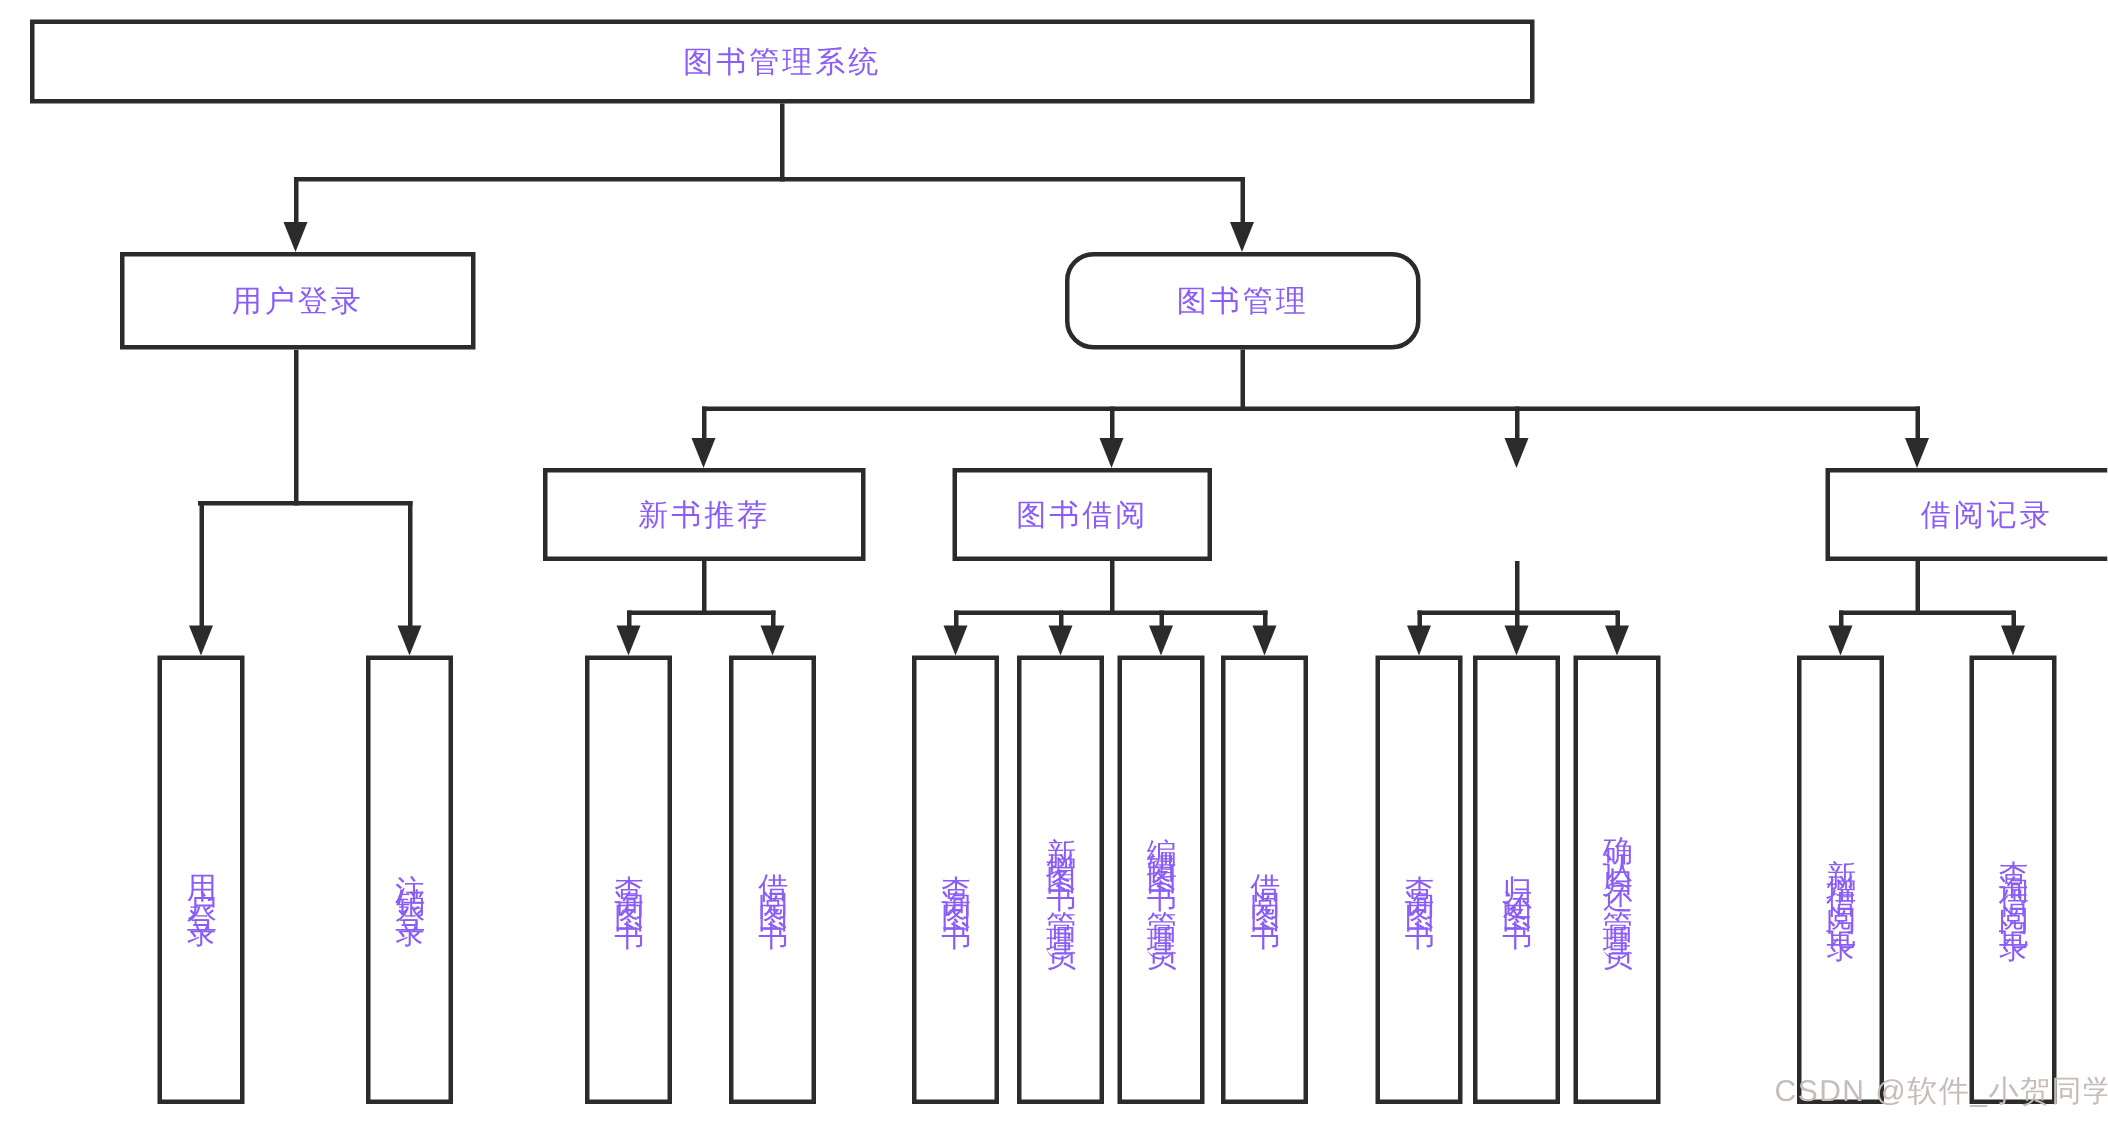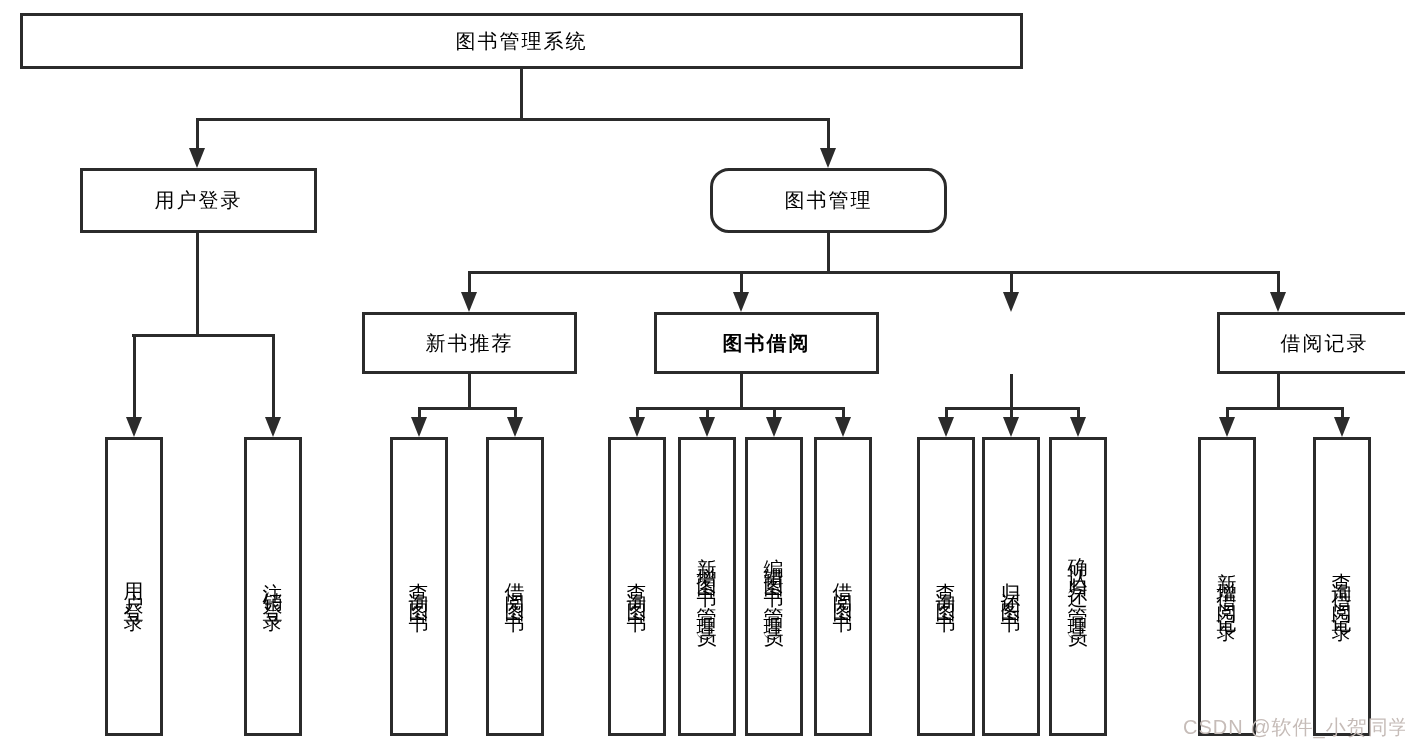--- a/index.html
+++ b/index.html
@@ -19,21 +19,21 @@
     position:absolute;width:0;height:0;
     border-left:8px solid transparent;
     border-right:8px solid transparent;
     border-top:20px solid #2b2b2b;
   }
   
   .box{
     position:absolute;box-sizing:border-box;
     border:3px solid #2b2b2b;background:#ffffff;
     display:flex;align-items:center;justify-content:center;
-    color:#000000;
+    color:#8b5cf6;
   }
   .hbox .label{font-size:20px;letter-spacing:2px;white-space:nowrap;}
   .vbox .label{
     font-size:20px;
     writing-mode:vertical-lr;
     text-orientation:mixed;
     letter-spacing:10px;
     line-height:26px;
     word-break:break-all;
     max-height:288px;
@@ -115,21 +115,21 @@
   <div class="box hbox" style="left:80px;top:168px;width:237px;height:65px;">
     <span class="label">用户登录</span>
   </div>
   <div class="box hbox" style="left:710px;top:168px;width:237px;height:65px;border-radius:19px;">
     <span class="label">图书管理</span>
   </div>
 
   <div class="box hbox" style="left:362px;top:312px;width:215px;height:62px;">
     <span class="label">新书推荐</span>
   </div>
-  <div class="box hbox" style="left:654px;top:312px;width:225px;height:62px;font-weight:bold;">
+  <div class="box hbox" style="left:635px;top:312px;width:173px;height:62px;">
     <span class="label">图书借阅</span>
   </div>
   <div class="box hbox" style="left:1217px;top:312px;width:215px;height:62px;">
     <span class="label">借阅记录</span>
   </div>
 
   <div class="box vbox" style="left:105px;top:437px;width:58px;height:299px;">
     <span class="label">用户登录</span>
   </div>
   <div class="box vbox" style="left:244px;top:437px;width:58px;height:299px;">

